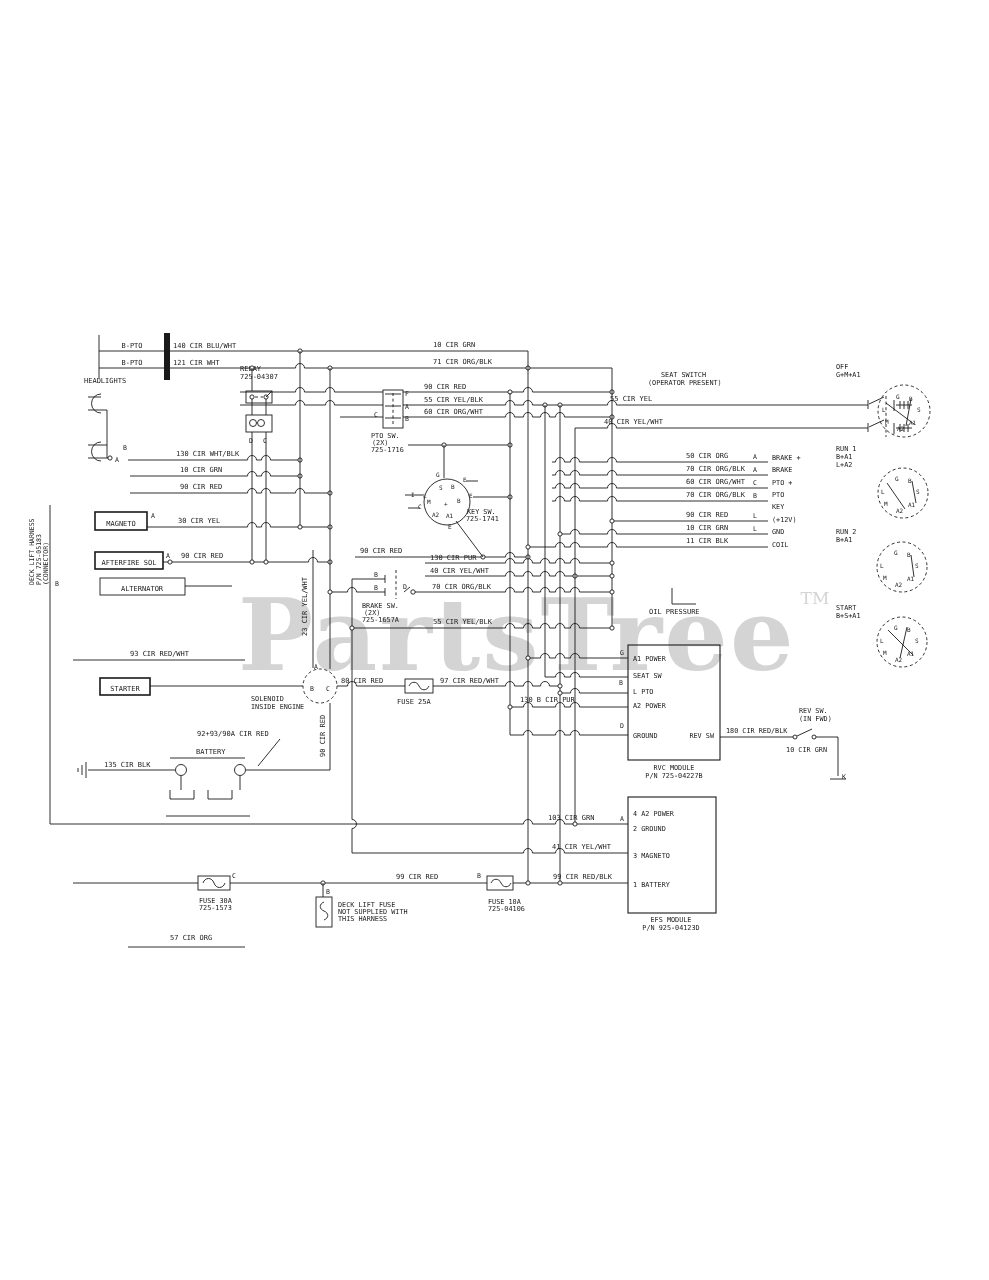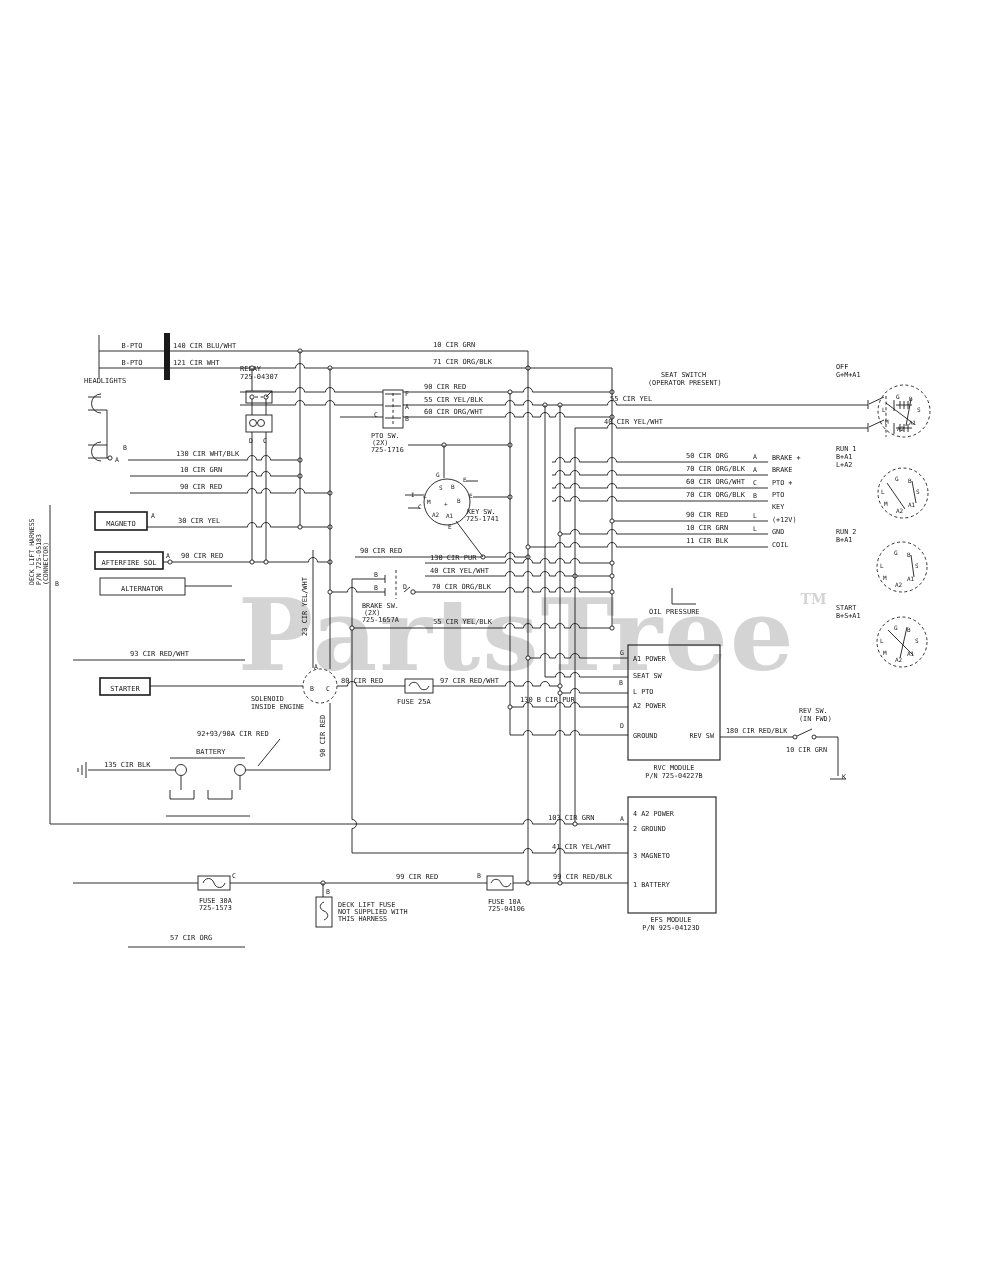--- a/index.html
+++ b/index.html
@@ -1,21 +1,21 @@
 <!DOCTYPE html>
 <html style="--line: #1a1a1a; --wm: #d4d4d4; --bg: #ffffff;"><head>
 <meta charset="utf-8">
 <style>
   :root{ --line:#1a1a1a; --wm:#d4d4d4; --bg:#ffffff; }
   html,body{margin:0;padding:0;background:#e8e8e8;}
   .stage{position:relative;width:989px;height:1280px;background:var(--bg);overflow:hidden;
          font-family:"DejaVu Sans Mono",monospace;}
   .wm{position:absolute;left:238px;top:576px;font:bold 100px "DejaVu Serif",serif;
       color:var(--wm);letter-spacing:2px;white-space:nowrap;z-index:0;user-select:none;}
-  .wm .tm{font-size:14px;font-weight:bold;letter-spacing:0;vertical-align:66px;margin-left:5px;}
+  .wm .tm{font-size:17px;font-weight:normal;letter-spacing:0;vertical-align:66px;margin-left:5px;}
   svg.schem{position:absolute;left:0;top:0;z-index:1;}
   svg.schem path, svg.schem line, svg.schem rect, svg.schem circle{
       stroke:var(--line);fill:none;stroke-width:0.9;}
   svg.schem .bold{stroke-width:1.6;}
   svg.schem .mod{stroke-width:1.1;}
   svg.schem .fill{fill:var(--line);stroke:none;}
   svg.schem .dash{stroke-dasharray:3,2.6;}
   svg.schem .node{fill:#ffffff;}
   svg.schem text{stroke:none;fill:var(--line);font-family:"DejaVu Sans Mono",monospace;}
 </style>

